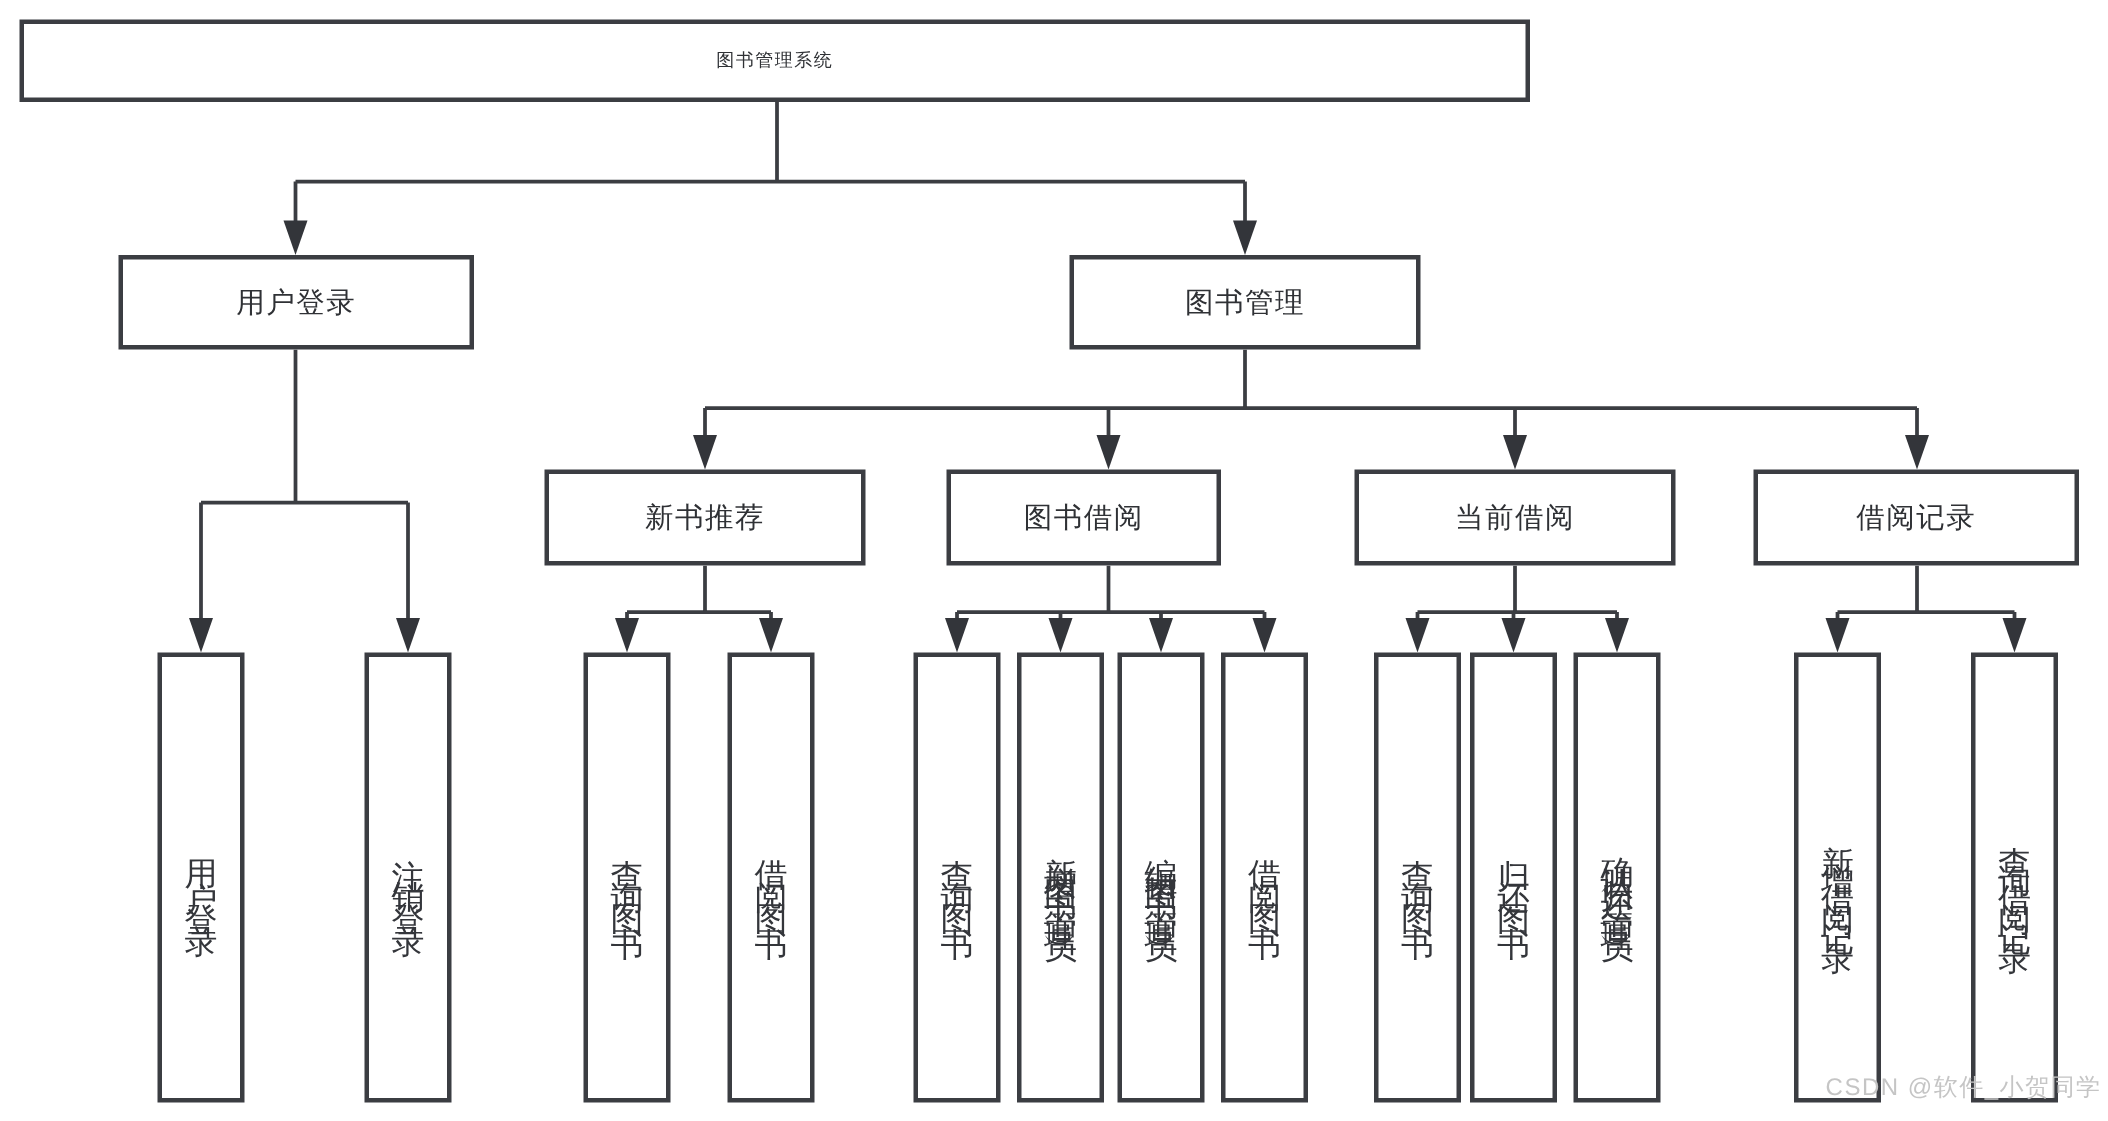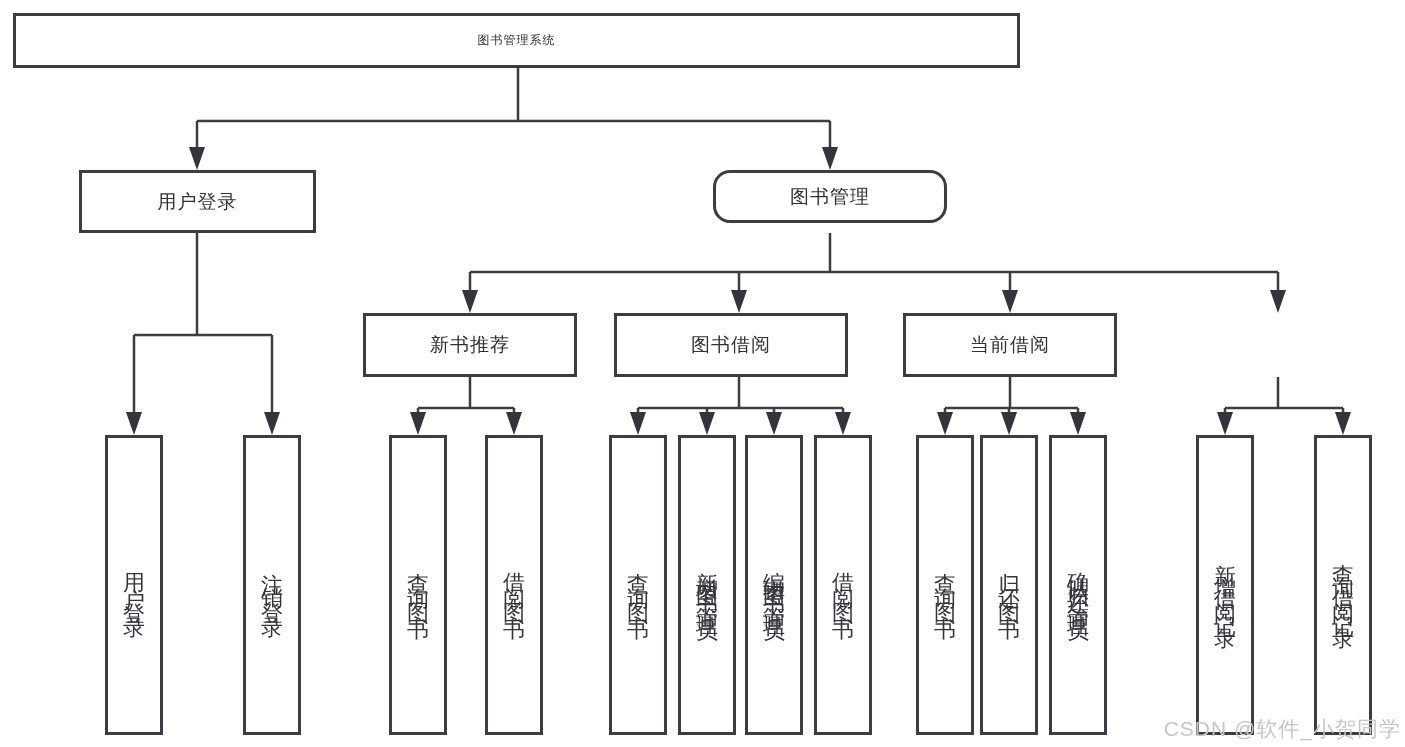--- a/index.html
+++ b/index.html
@@ -42,23 +42,23 @@
     color: #34363b;
     line-height: 1;
   }
   .v4 span { letter-spacing: 15px; }
   .v6 span { letter-spacing: 13px; }
   .v9 span { letter-spacing: 7px;  }
 
   
   #n-root           { left: 13px;   top: 13px;  width: 1007px; height: 55px; }
   #n-user-login     { left: 79px;   top: 170px; width: 237px;  height: 63px; }
-  #n-book-mgmt      { left: 713px;  top: 170px; width: 234px;  height: 53px; border-radius: 17px; }
+  #n-book-mgmt      { left: 713px;  top: 170px; width: 234px;  height: 63px; }
   #n-new-book-rec   { left: 363px;  top: 313px; width: 214px;  height: 64px; font-family: Liberation Serif, serif; }
-  #n-book-borrow    { left: 614px;  top: 313px; width: 234px;  height: 64px; }
+  #n-book-borrow    { left: 631px;  top: 313px; width: 183px;  height: 64px; }
   #n-current-borrow { left: 903px;  top: 313px; width: 214px;  height: 64px; font-family: Liberation Serif, serif; }
   #n-borrow-record  { left: 1169px; top: 313px; width: 217px;  height: 64px; }
 
   
   #leaf-0  { left: 105px;  }
   #leaf-1  { left: 243px;  }
   #leaf-2  { left: 389px;  }
   #leaf-3  { left: 485px;  }
   #leaf-4  { left: 609px;  }
   #leaf-5  { left: 678px;  }
@@ -67,21 +67,21 @@
   #leaf-8  { left: 916px;  }
   #leaf-9  { left: 980px;  }
   #leaf-10 { left: 1049px; }
   #leaf-11 { left: 1196px; }
   #leaf-12 { left: 1314px; }
 
   #watermark {
     position: absolute;
     right: 4px;
     top: 715px;
-    font-size: 21px;
+    font-size: 16px;
     color: #c5c5c5;
     letter-spacing: 1px;
     z-index: 5;
     white-space: nowrap;
   }
 </style>
 </head>
 <body>
 
 <div id="stage">
@@ -142,20 +142,23 @@
 
   <div class="node hnode" id="n-new-book-rec">
     <span>新书推荐</span>
   </div>
   <div class="node hnode" id="n-book-borrow">
     <span>图书借阅</span>
   </div>
   <div class="node hnode" id="n-current-borrow">
     <span>当前借阅</span>
   </div>
+  <div class="node hnode" id="n-borrow-record">
+    <span>借阅记录</span>
+  </div>
 
   <div class="node leaf v4" id="leaf-0">
     <span>用户登录</span>
   </div>
   <div class="node leaf v4" id="leaf-1">
     <span>注销登录</span>
   </div>
   <div class="node leaf v4" id="leaf-2">
     <span>查询图书</span>
   </div>

